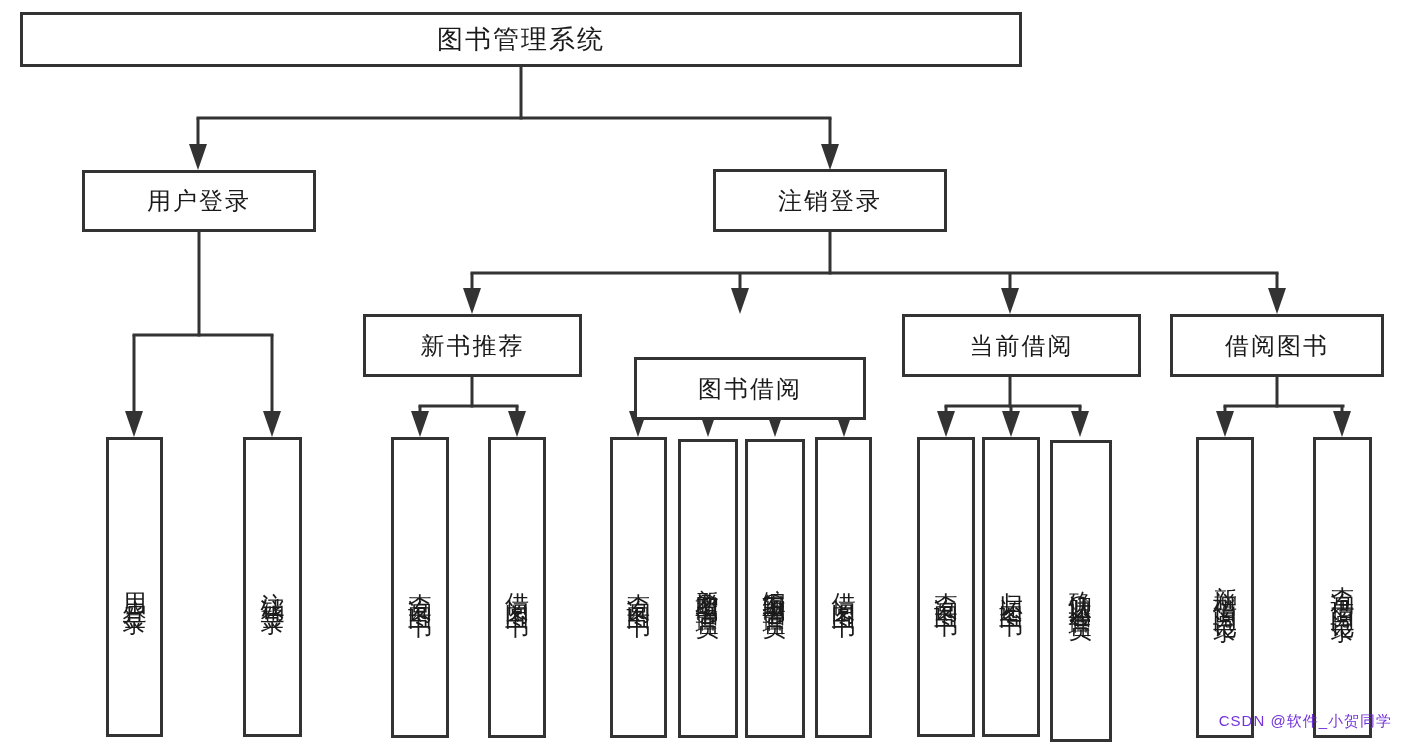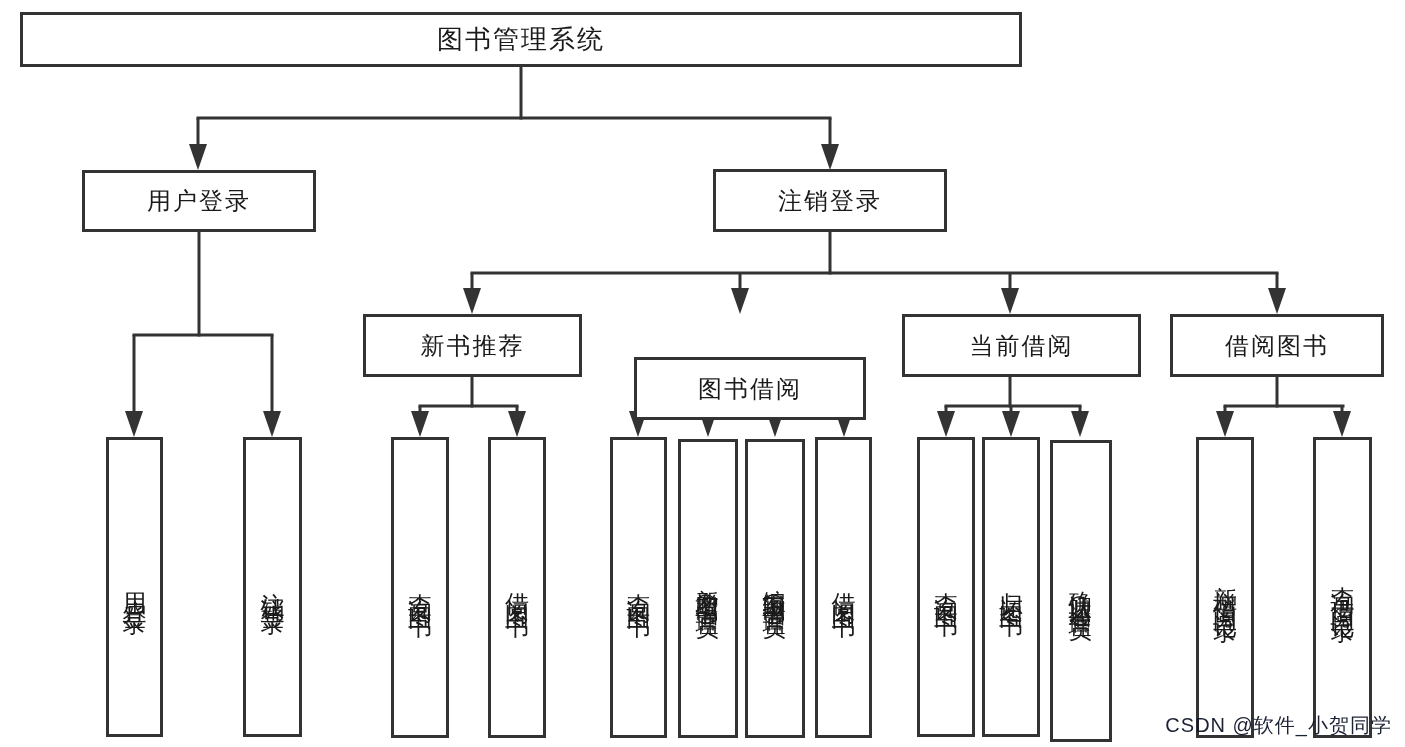--- a/index.html
+++ b/index.html
@@ -27,22 +27,22 @@
     writing-mode:vertical-rl;
     text-orientation:mixed;
     letter-spacing:7px;
     font-size:24px;
     white-space:nowrap;
   }
   .vnode.tight span{letter-spacing:4px;font-size:23px;}
   #watermark{
     position:absolute;
     top:712px;right:13px;
-    font-size:20px;
-    color:#0f172a;
+    font-size:15px;
+    color:#6d28d9;
     letter-spacing:1px;
     opacity:.95;
     white-space:nowrap;
     text-align:center;
   }
 </style>
 </head>
 <body>
 
 <div id="canvas">

